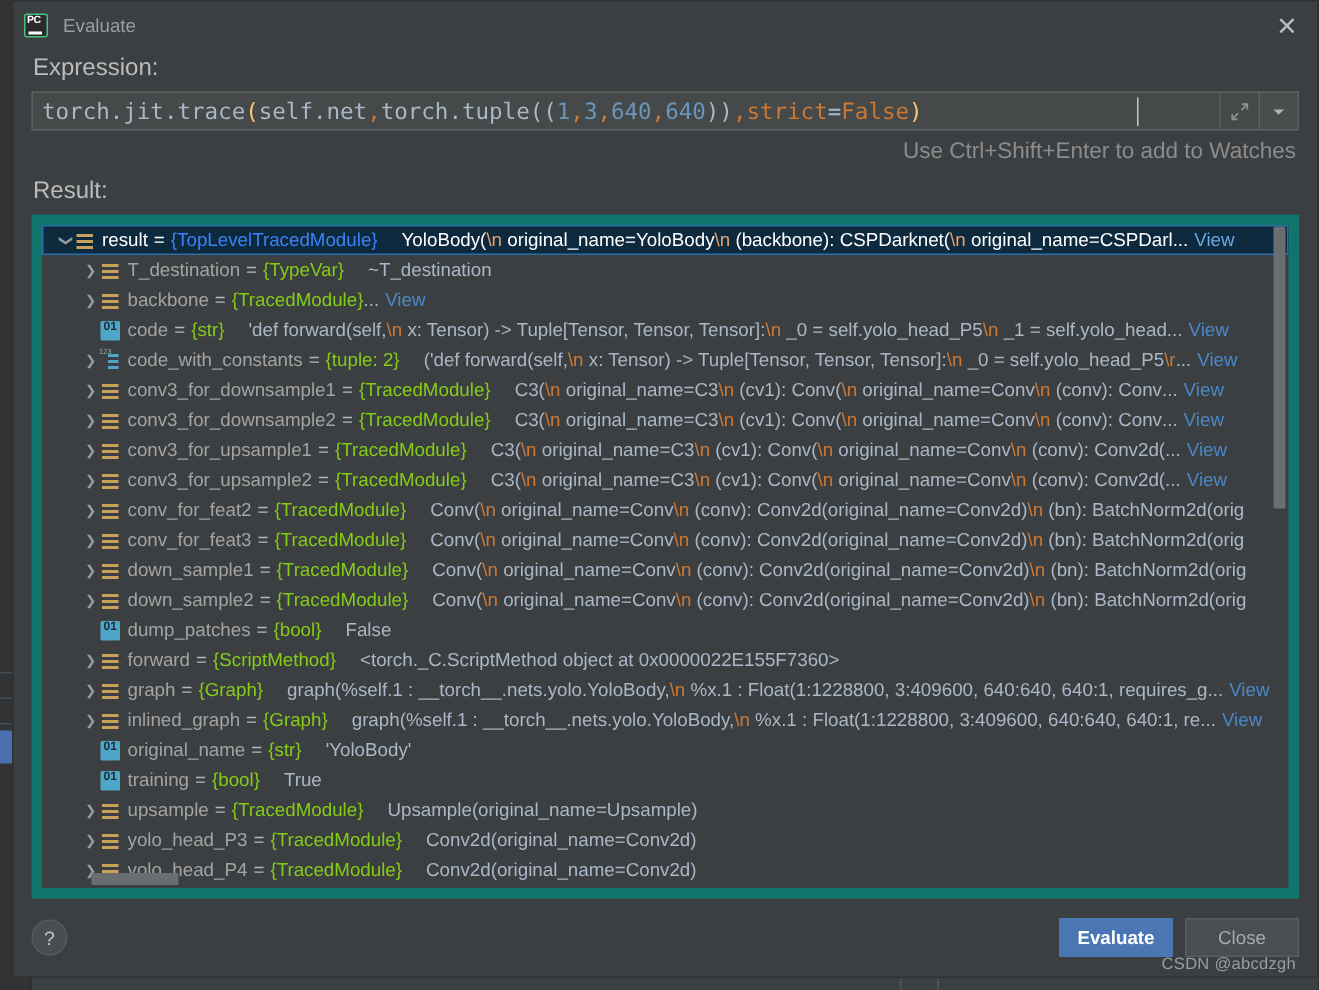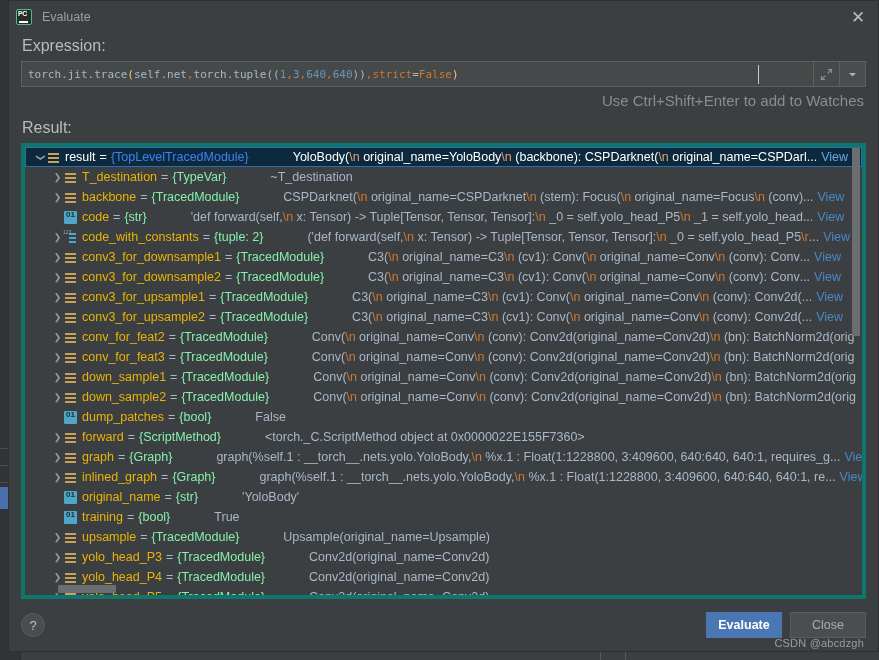--- a/index.html
+++ b/index.html
@@ -148,21 +148,21 @@
   }
   .expr-input {
     flex: 1 1 auto;
     background: #45494a;
     border: 1px solid #5e6060;
     box-sizing: border-box;
     display: flex;
     align-items: center;
     padding: 0 6px;
     font-family: "DejaVu Sans Mono", monospace;
-    font-size: 11px;
+    font-size: 15px;
     overflow: hidden;
     white-space: nowrap;
     position: relative;
   }
   .expr-input .caret {
     position: absolute;
     right: 54px;
     top: 3px;
     width: 1px;
     height: 19px;
@@ -195,21 +195,21 @@
     font-size: 15px;
     color: #8c8c8c;
     margin: 5px 2px 6px 0;
   }
 
   
   .result-panel {
     flex: 1 1 auto;
     min-height: 0;
     background: #3c3f41;
-    border: 4px solid #0f766e;
+    border: 7px solid #0f766e;
     box-sizing: border-box;
     position: relative;
     overflow: hidden;
   }
   .tree {
     position: absolute;
     inset: 0;
     overflow: hidden;
   }
   .row {
@@ -300,27 +300,27 @@
   }
   .vicon.key::after {
     content: "";
     position: absolute;
     left: 6px; top: 7px;
     width: 1.5px; height: 5px;
     background: #9b9b9b;
     box-shadow: 2px -2px 0 -0.5px #9b9b9b;
   }
 
-  .name  { color: #eab308; }
+  .name  { color: #a3a3a3; }
   .row.selected .name { color: #ffffff; }
   .eq    { color: #a9b7c6; padding: 0 4px; }
   .row.selected .eq { color: #ffffff; }
-  .type  { color: #86efac; }
+  .type  { color: #84cc16; }
   .row.selected .type { color: #3b82f6; }
-  .val   { color: #a9b7c6; padding-left: 4px; margin-left: 40px; }
+  .val   { color: #a9b7c6; padding-left: 16px; }
   .row.selected .val { color: #ffffff; }
   .val .esc { color: #cc7832; }
   .row.selected .val .esc { color: #e8a06a; }
   .plain-label { color: #a9b7c6; }
   .view-link {
     color: #4a88c7;
     margin-left: 4px;
   }
   .row.selected .view-link { color: #6aa8e0; }
   .ellip { color: #a9b7c6; }
@@ -505,21 +505,20 @@
             <span class="eq">=</span>
             <span class="type">{TypeVar}</span>
             <span class="val">~T_destination</span>
           </div>
           <div class="row indent1">
             <span class="arrow">❯</span>
             <span class="vicon obj"></span>
             <span class="name">backbone</span>
             <span class="eq">=</span>
             <span class="type">{TracedModule}</span>
-            <span class="val">CSPDarknet(<span class="esc">\n</span>  original_name=CSPDarknet<span class="esc">\n</span>  (stem): Focus(<span class="esc">\n</span>    original_name=Focus<span class="esc">\n</span>    (conv)</span>
             <span class="ellip">...</span>
             <span class="view-link">View</span>
           </div>
           <div class="row indent1">
             <span class="arrow"></span>
             <span class="vicon prim"></span>
             <span class="name">code</span>
             <span class="eq">=</span>
             <span class="type">{str}</span>
             <span class="val">'def forward(self,<span class="esc">\n</span>    x: Tensor) -&gt; Tuple[Tensor, Tensor, Tensor]:<span class="esc">\n</span>  _0 = self.yolo_head_P5<span class="esc">\n</span>  _1 = self.yolo_head</span>

